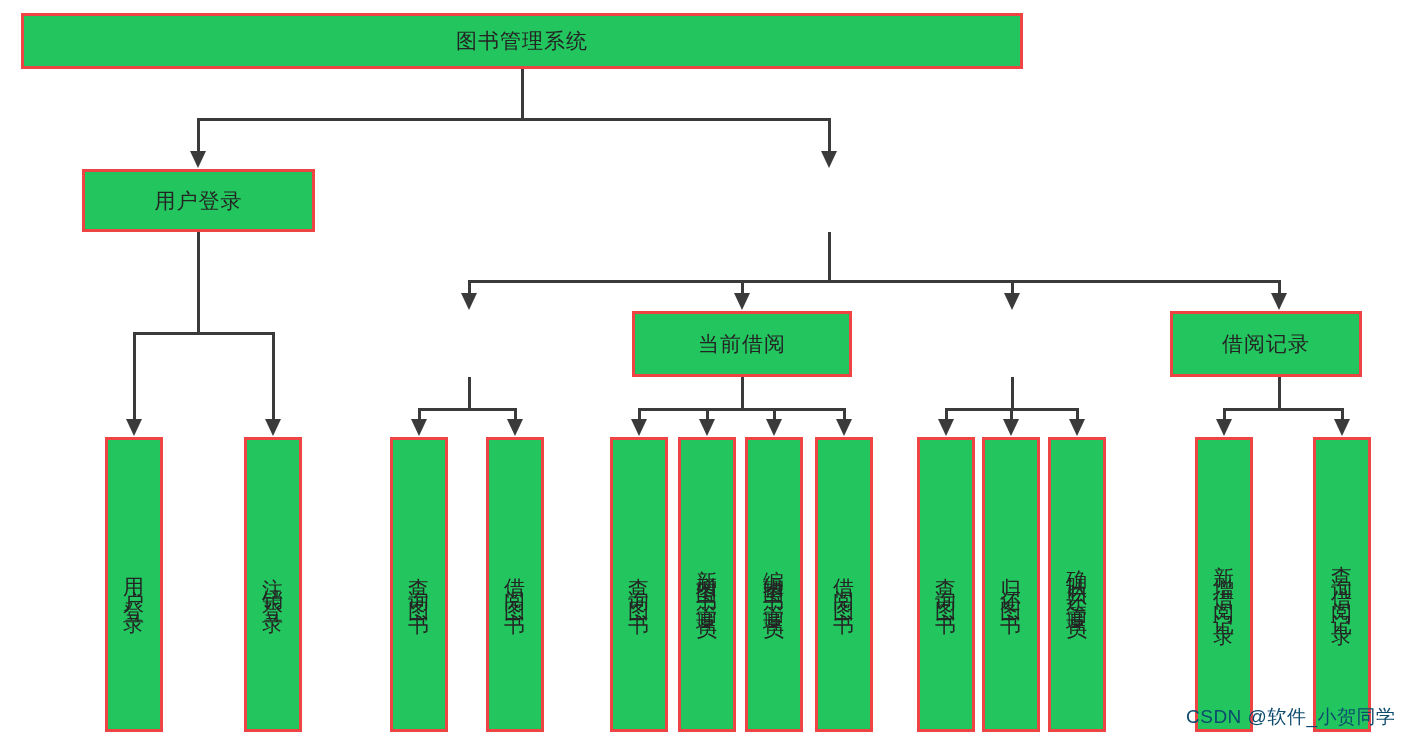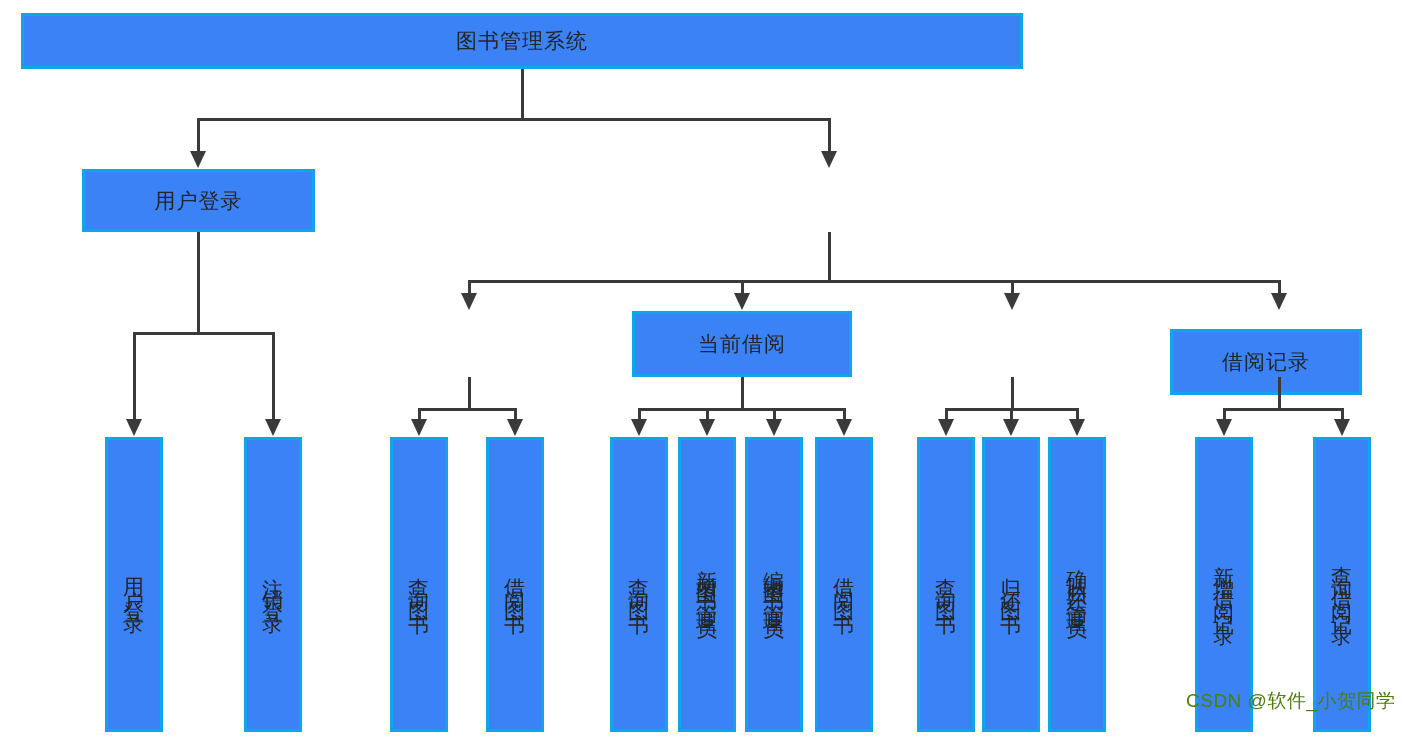--- a/index.html
+++ b/index.html
@@ -6,22 +6,22 @@
   .canvas {
     position: relative;
     width: 1405px;
     height: 747px;
     background: #ffffff;
     font-family: "Liberation Sans", sans-serif;
     overflow: hidden;
   }
   .box {
     position: absolute;
-    background: #3b82f6;
-    border: 3px solid #0ea5e9;
+    background: #22c55e;
+    border: 3px solid #ef4444;
     box-sizing: border-box;
     display: flex;
     align-items: center;
     justify-content: center;
     color: #242424;
   }
   .hbox {
     font-size: 21px;
     letter-spacing: 1px;
     white-space: nowrap;
@@ -41,22 +41,22 @@
   .arr {
     position: absolute;
     width: 0; height: 0;
     border-left: 8px solid transparent;
     border-right: 8px solid transparent;
     border-top: 17px solid #3a3a3a;
   }
   .watermark {
     position: absolute;
     left: 1186px;
-    top: 688px;
-    color: #4d7c0f;
+    top: 704px;
+    color: #0c4a6e;
     font-size: 19px;
     letter-spacing: 0.5px;
     white-space: nowrap;
     z-index: 5;
   }
 </style>
 </head>
 <body>
 
 <div class="canvas">
@@ -84,21 +84,21 @@
   <div class="ln" style="left:467.5px;  top:280px; width:3px;   height:15px;"></div>
   <div class="arr" style="left:461px;   top:293px;"></div>
   <div class="ln" style="left:740.5px;  top:280px; width:3px;   height:15px;"></div>
   <div class="arr" style="left:734px;   top:293px;"></div>
   <div class="ln" style="left:1010.5px; top:280px; width:3px;   height:15px;"></div>
   <div class="arr" style="left:1004px;  top:293px;"></div>
   <div class="ln" style="left:1277.5px; top:280px; width:3px;   height:15px;"></div>
   <div class="arr" style="left:1271px;  top:293px;"></div>
 
   <div class="box hbox" style="left:632px; top:311px; width:220px; height:66px;">当前借阅</div>
-  <div class="box hbox" style="left:1170px; top:329px; width:192px; height:66px;font-family:Liberation Serif, serif;">借阅记录</div>
+  <div class="box hbox" style="left:1170px; top:311px; width:192px; height:66px;font-family:Liberation Serif, serif;">借阅记录</div>
 
   <div class="ln" style="left:467.5px; top:377px; width:3px;  height:34px;"></div>
   <div class="ln" style="left:417.5px; top:408px; width:99px; height:3px;"></div>
   <div class="ln" style="left:417.5px; top:408px; width:3px;  height:11px;"></div>
   <div class="arr" style="left:411px;  top:419px;"></div>
   <div class="ln" style="left:513.5px; top:408px; width:3px;  height:11px;"></div>
   <div class="arr" style="left:507px;  top:419px;"></div>
 
   <div class="ln" style="left:740.5px; top:377px; width:3px;   height:34px;"></div>
   <div class="ln" style="left:637.5px; top:408px; width:208px; height:3px;"></div>

